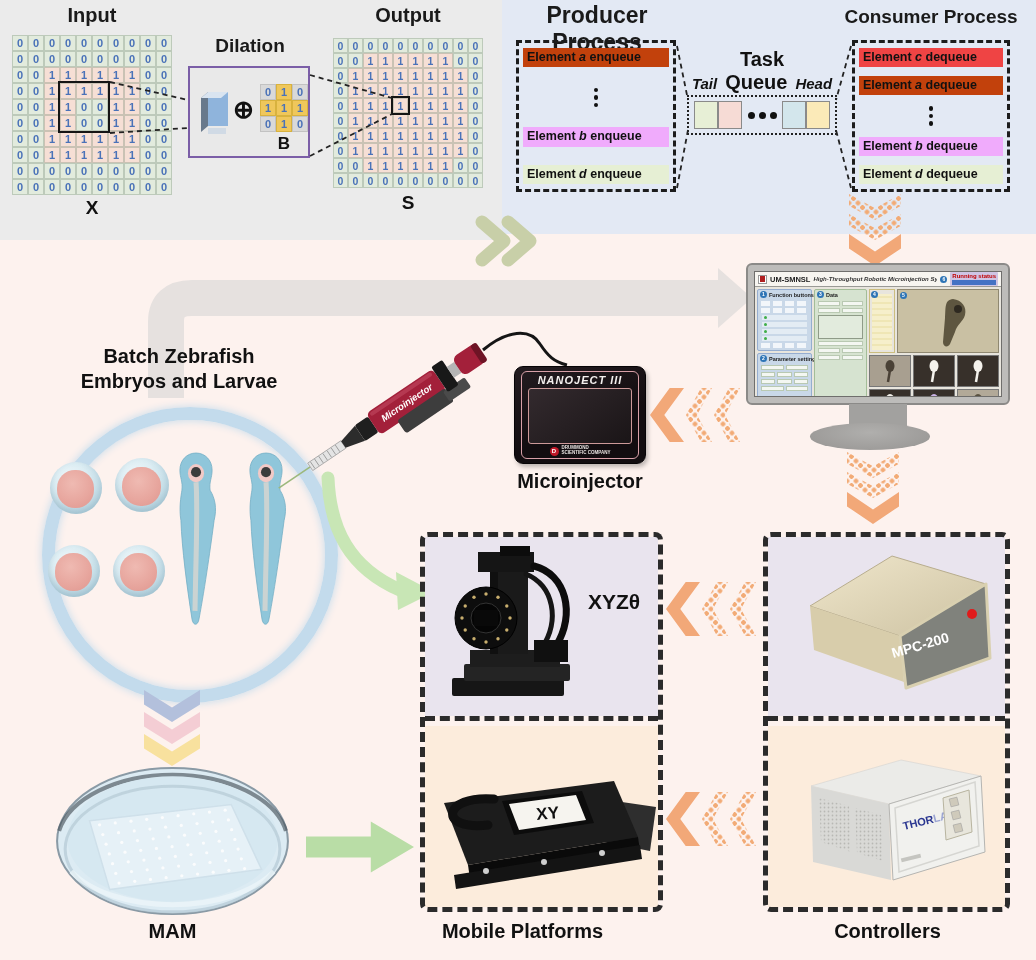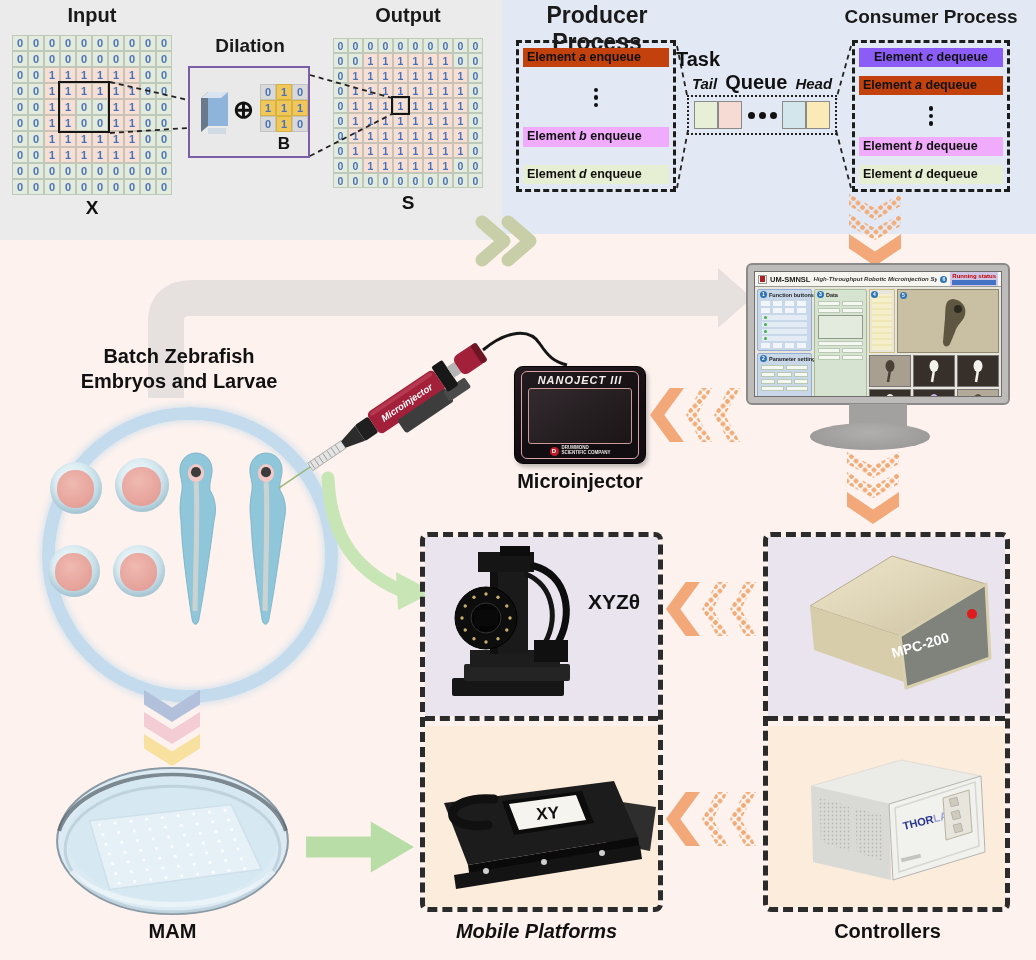--- a/index.html
+++ b/index.html
@@ -22,21 +22,21 @@
   .hl{border:2.5px solid #151515;background:transparent;pointer-events:none;}
   .axis-label{font-weight:bold;font-size:19px;color:#111;text-align:center;}
   .dil-box{border:2.5px solid #7b5ea7;background:#e9e9e9;}
   .oplus{font-size:25px;color:#111;font-weight:bold;}
   .b-label{font-weight:bold;font-size:17px;color:#111;text-align:center;}
   
   .qbox{border:3px dashed #1c1c1c;display:flex;flex-direction:column;justify-content:space-between;padding:5px 4px;}
   .qrow{font-weight:bold;font-size:12.5px;line-height:1.22;color:#111;padding:2px 4px;}
   .qrow em{font-style:italic;font-weight:bold;}
   .row-blue{background:#c2410c;} .row-pink{background:#f0abfc;}
-  .row-yellow{background:#8b5cf6;text-align:center;} .row-green{background:#e6efd4;}
+  .row-yellow{background:#ef4444;} .row-green{background:#e6efd4;}
   .qdots{display:flex;flex-direction:column;align-items:center;gap:3px;padding:2px 0;}
   .qdots i{width:4.5px;height:4.5px;border-radius:50%;background:#111;}
   .tq-line2{display:flex;align-items:baseline;justify-content:center;gap:8px;}
   .tq-big{font-weight:bold;font-size:20px;color:#111;}
   .tq-side{font-weight:bold;font-style:italic;font-size:15px;color:#111;}
   .queue-strip{border:2.5px dotted #222;display:flex;align-items:center;padding:4px 5px;background:transparent;}
   .qc{width:24px;height:28px;border:1px solid #8a8a8a;}
   .qc-green{background:#e7efd6;} .qc-pink{background:#f6dbd5;}
   .qc-blue{background:#d3e6ec;} .qc-yellow{background:#fbeab8;}
   .qmid{flex:1;display:flex;align-items:center;justify-content:center;gap:4px;}
@@ -381,21 +381,21 @@
       <div class="qdots">
         <i></i>
         <i></i>
         <i></i>
       </div>
       <div class="qrow row-pink"><span>Element </span><em>b</em><span> enqueue</span></div>
       <div class="qrow row-green"><span>Element </span><em>d</em><span> enqueue</span></div>
     </div>
 
   <div class="abs" style="left:676px;top:48px;width:172px;">
-    <div class="tq-big" style="text-align:left;">Task</div>
+    <div class="tq-big" style="text-align:center;">Task</div>
     <div class="tq-line2">
       <span class="tq-side">Tail</span>
       <span class="tq-big">Queue</span>
       <span class="tq-side">Head</span>
     </div>
   </div>
   <div class="abs queue-strip" id="queue-strip" style="left:687px;top:95px;width:150px;height:40px;">
       <div class="qc qc-green"></div>
       <div class="qc qc-pink"></div>
       <div class="qmid">
@@ -688,21 +688,21 @@
     <polygon points="44,100 214,72 216,86 46,114" fill="#0a0a0a"></polygon>
     <polygon points="30,110 216,80 218,94 32,124" fill="#141414"></polygon>
     <polygon points="78,36 158,26 170,58 90,70" fill="#0c0c0c"></polygon>
     <polygon points="85,39 152,30 162,55 95,65" fill="#f6f4ef"></polygon>
     <text x="124" y="54" text-anchor="middle" font-size="17" font-weight="bold" fill="#111" transform="rotate(-5 124 52)">XY</text>
     <path d="M70,34 C18,30 14,66 64,60" fill="none" stroke="#101010" stroke-width="9" stroke-linecap="round"></path>
     <circle cx="62" cy="106" r="3" fill="#cfcfcf"></circle>
       <circle cx="120" cy="97" r="3" fill="#cfcfcf"></circle>
       <circle cx="178" cy="88" r="3" fill="#cfcfcf"></circle>
   </svg>
-  <div class="abs caption" style="left:424px;top:920px;width:225px;font-style:italic;">Mobile Platforms</div>
+  <div class="abs caption" style="left:410px;top:920px;width:225px;">Mobile Platforms</div>
 
   <div class="abs cell-lav" style="left:768px;top:537px;width:237px;height:179px;"></div>
   <div class="abs cell-peach" style="left:768px;top:726px;width:237px;height:181px;"></div>
   <div class="abs dashed-box" style="left:763px;top:532px;width:247px;height:380px;"></div>
   <div class="abs dash-divider" style="left:768px;top:716px;width:237px;"></div>
 
   <svg class="abs" style="left:792px;top:548px;width:205px;height:150px;">
     <defs>
       <linearGradient id="beige" x1="0" y1="0" x2="1" y2="1">
         <stop offset="0" stop-color="#efe6cb"></stop>

